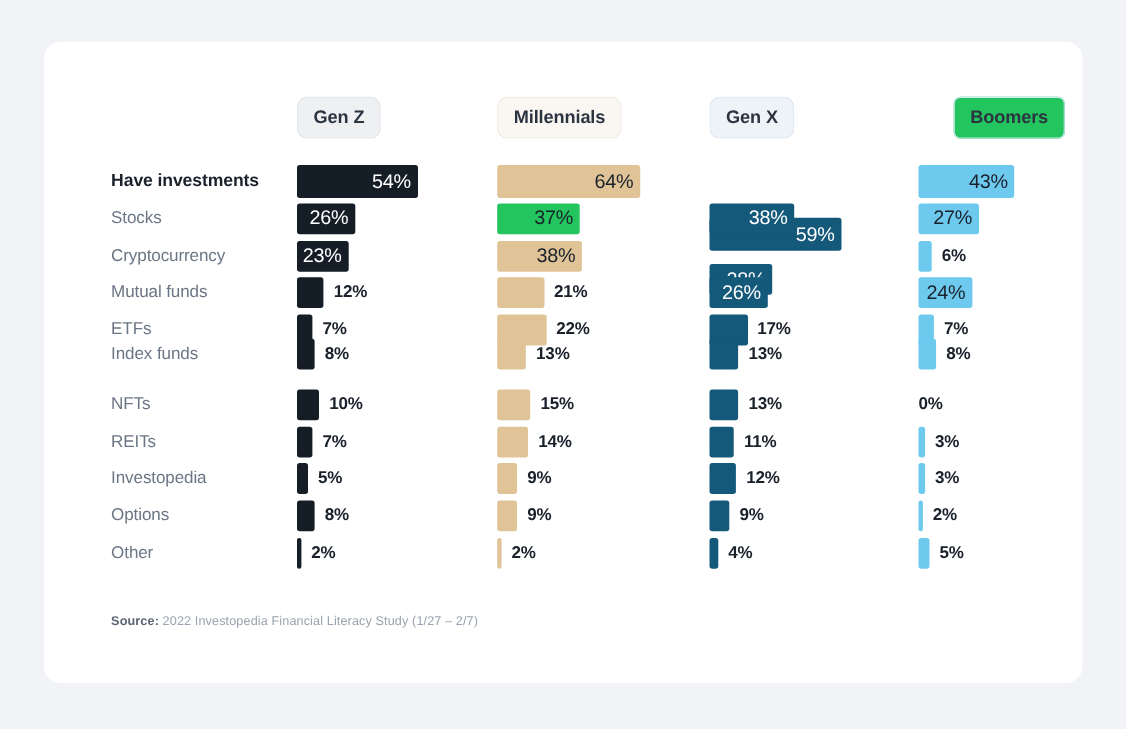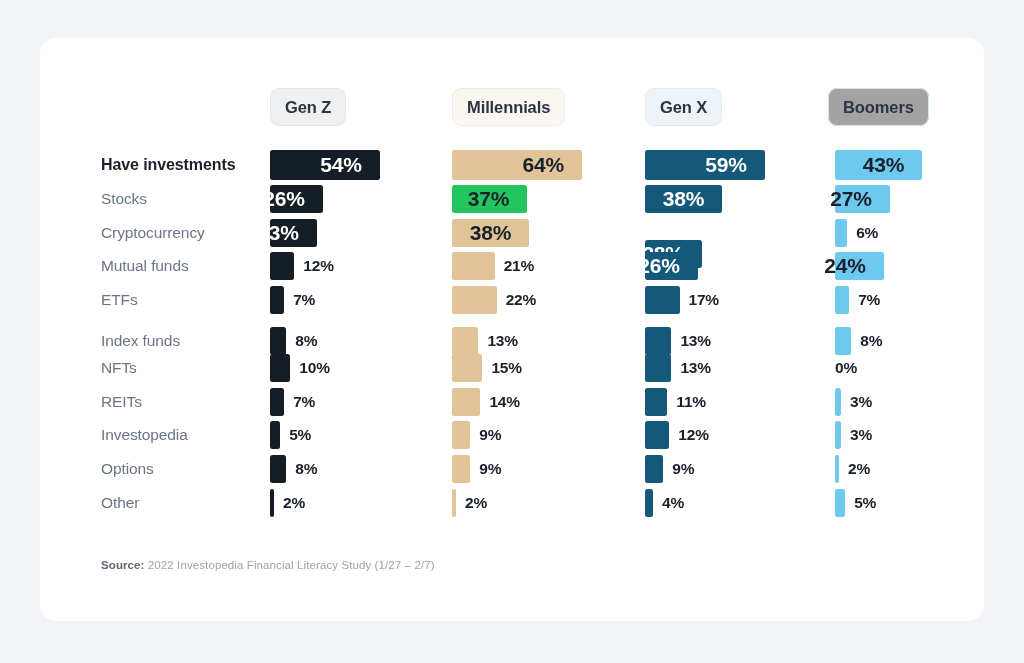--- a/index.html
+++ b/index.html
@@ -91,23 +91,23 @@
     height: 28px;
     border-radius: 2.5px;
     display: flex;
     align-items: center;
     justify-content: flex-end;
     flex: none;
   }
   .row.primary .bar { height: 30px; }
 
   .bar-value-inside {
-    font-size: 21px;
-    font-weight: 700;
-    padding-right: 18px;
+    font-size: 18px;
+    font-weight: 400;
+    padding-right: 6px;
     letter-spacing: -0.2px;
     white-space: nowrap;
   }
 
   .bar-value-outside {
     font-size: 15.5px;
     font-weight: 700;
     color: #1a212b;
     margin-left: 9px;
     letter-spacing: -0.2px;
@@ -138,39 +138,39 @@
   <div id="header-row">
       <div class="col-header" style="left: 230px; background: rgb(238, 240, 242); box-shadow: rgb(228, 231, 234) 0px 0px 0px 1px inset;">
         <span>Gen Z</span>
       </div>
       <div class="col-header" style="left: 605px; background: rgb(238, 243, 247); box-shadow: rgb(226, 234, 241) 0px 0px 0px 1px inset;">
         <span>Gen X</span>
       </div>
       <div class="col-header" style="left: 412px; background: rgb(250, 247, 242); box-shadow: rgb(240, 235, 226) 0px 0px 0px 1px inset;">
         <span>Millennials</span>
       </div>
-      <div class="col-header" style="left: 788px; background: #a3a3a3; box-shadow: rgb(207, 231, 246) 0px 0px 0px 1px inset;">
+      <div class="col-header" style="left: 827px; background: #22c55e; box-shadow: rgb(207, 231, 246) 0px 0px 0px 1px inset; border-radius: 6px;">
         <span>Boomers</span>
       </div>
     </div>
 
   <div id="rows">
       <div class="row primary" style="top: 110px;">
         <div class="row-label">Have investments</div>
         <div class="cell" style="left: 230px;">
           <div class="bar" style="width: 109.62px; background: rgb(21, 29, 38);">
             <span class="bar-value-inside" style="color: rgb(255, 255, 255);">54%</span>
           </div>
         </div>
         <div class="cell" style="left: 412px;">
           <div class="bar" style="width: 129.92px; background: rgb(224, 196, 152);">
             <span class="bar-value-inside" style="color: rgb(26, 33, 43);">64%</span>
           </div>
         </div>
-        <div class="cell" style="left: 605px;">
+        <div class="cell" style="left: 605px; margin-top: 48px;">
           <div class="bar" style="width: 119.77px; background: rgb(20, 88, 122);">
             <span class="bar-value-inside" style="color: rgb(255, 255, 255);">59%</span>
           </div>
         </div>
         <div class="cell" style="left: 795px;">
           <div class="bar" style="width: 87.29px; background: rgb(110, 201, 239);">
             <span class="bar-value-inside" style="color: rgb(26, 33, 43);">43%</span>
           </div>
         </div>
       </div>
@@ -252,21 +252,21 @@
         </div>
         <div class="cell" style="left: 605px;">
           <div class="bar" style="width: 34.51px; background: rgb(20, 88, 122);"></div>
           <span class="bar-value-outside">17%</span>
         </div>
         <div class="cell" style="left: 795px;">
           <div class="bar" style="width: 14.21px; background: rgb(110, 201, 239);"></div>
           <span class="bar-value-outside">7%</span>
         </div>
       </div>
-      <div class="row" style="top: 286px;">
+      <div class="row" style="top: 267px;">
         <div class="row-label">Index funds</div>
         <div class="cell" style="left: 230px;">
           <div class="bar" style="width: 16.24px; background: rgb(21, 29, 38);"></div>
           <span class="bar-value-outside">8%</span>
         </div>
         <div class="cell" style="left: 412px;">
           <div class="bar" style="width: 26.39px; background: rgb(224, 196, 152);"></div>
           <span class="bar-value-outside">13%</span>
         </div>
         <div class="cell" style="left: 605px;">

